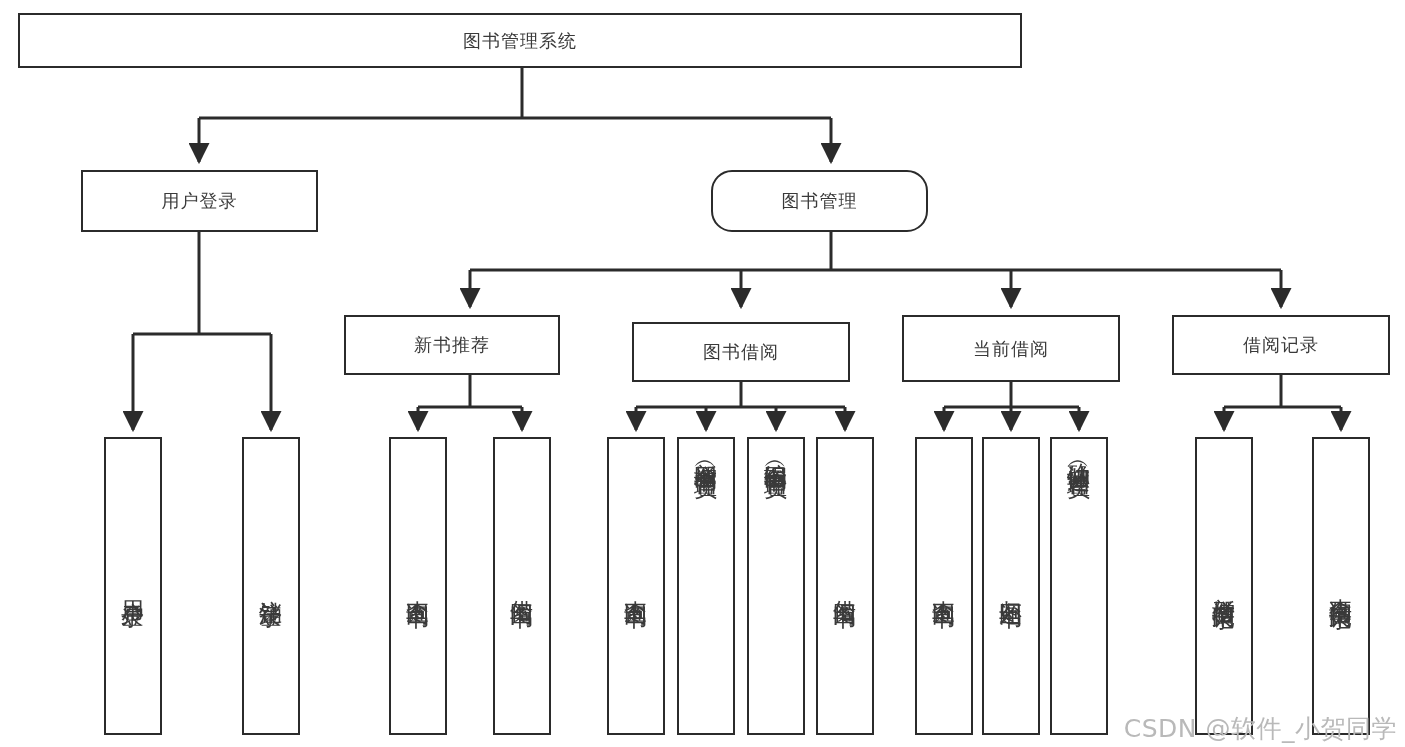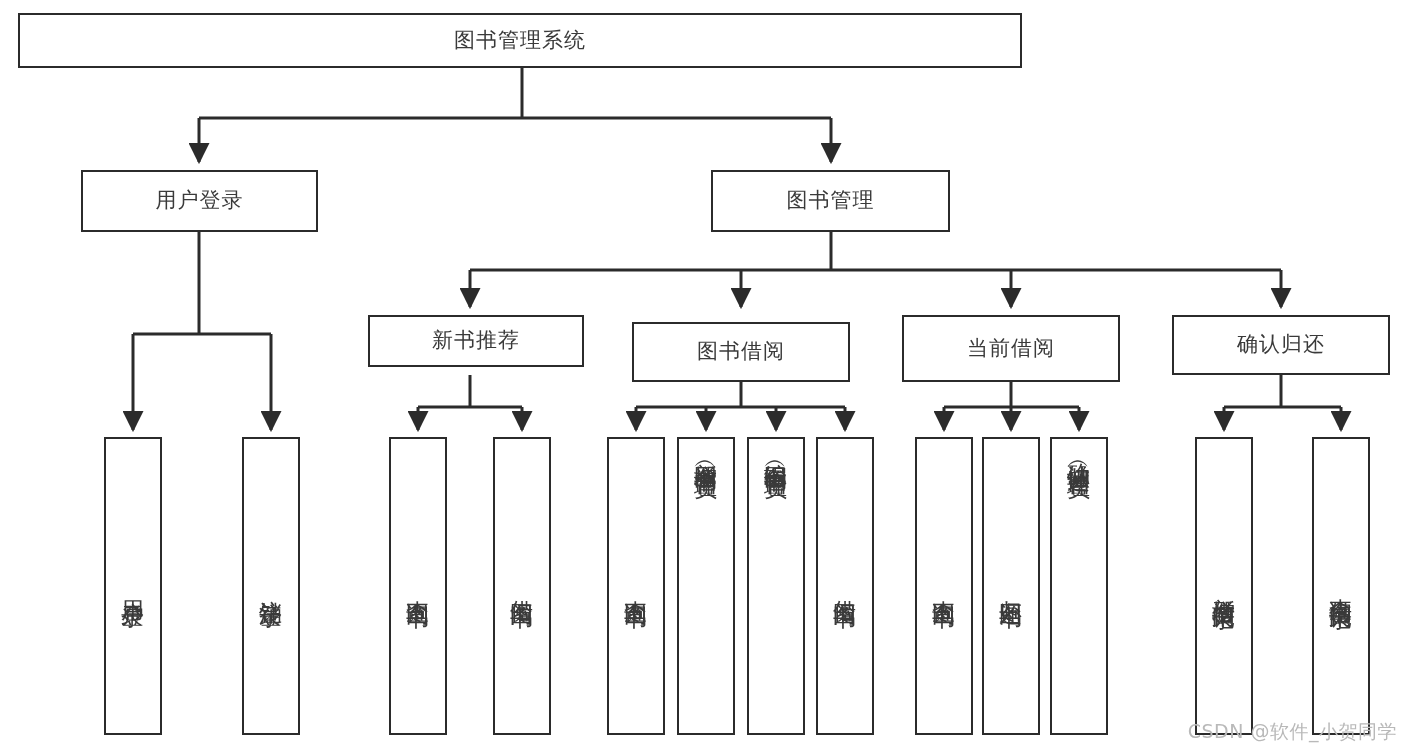--- a/index.html
+++ b/index.html
@@ -30,21 +30,21 @@
     box-sizing: border-box;
     background: #ffffff;
     border: 2.5px solid #2b2b2b;
     display: flex;
     align-items: center;
     justify-content: center;
     color: #3a3a3a;
   }
   .node.h .label {
     white-space: nowrap;
-    font-size: 21px;
+    font-size: 18px;
     line-height: 1.1;
     letter-spacing: 1px;
   }
   .node.v {
     align-items: flex-start;
     padding-top: 6px;
   }
   .node.v .label {
     writing-mode: vertical-rl;
     text-orientation: upright;
@@ -54,21 +54,21 @@
     white-space: nowrap;
   }
   .node.v.centered {
     align-items: center;
     padding-top: 0;
   }
   .watermark {
     position: absolute;
     right: 8px;
     bottom: 2px;
-    font-size: 19px;
+    font-size: 25px;
     color: #b9b9b9;
     letter-spacing: 0.5px;
     white-space: nowrap;
     user-select: none;
   }
 </style>
 </head>
 <body>
 
 <div id="canvas">
@@ -124,35 +124,35 @@
     </g>
   </svg>
 
   <div class="node h" style="left:18px; top:13px; width:1004px; height:55px;">
     <span class="label">图书管理系统</span>
   </div>
 
   <div class="node h" style="left:81px; top:170px; width:237px; height:62px;">
     <span class="label">用户登录</span>
   </div>
-  <div class="node h" style="left:711px; top:170px; width:239px; height:62px;">
+  <div class="node h" style="left:711px; top:170px; width:217px; height:62px;border-radius:21px;">
     <span class="label">图书管理</span>
   </div>
 
-  <div class="node h" style="left:368px; top:315px; width:216px; height:52px;">
+  <div class="node h" style="left:344px; top:315px; width:216px; height:60px;">
     <span class="label">新书推荐</span>
   </div>
   <div class="node h" style="left:632px; top:322px; width:218px; height:60px;">
     <span class="label">图书借阅</span>
   </div>
   <div class="node h" style="left:902px; top:315px; width:218px; height:67px;">
     <span class="label">当前借阅</span>
   </div>
   <div class="node h" style="left:1172px; top:315px; width:218px; height:60px;">
-    <span class="label">确认归还</span>
+    <span class="label">借阅记录</span>
   </div>
 
   <div class="node v centered" style="left:104px; top:437px; width:58px; height:298px;">
     <span class="label">用户登录</span>
   </div>
   <div class="node v centered" style="left:242px; top:437px; width:58px; height:298px;">
     <span class="label">注销登录</span>
   </div>
 
   <div class="node v centered" style="left:389px; top:437px; width:58px; height:298px;">

